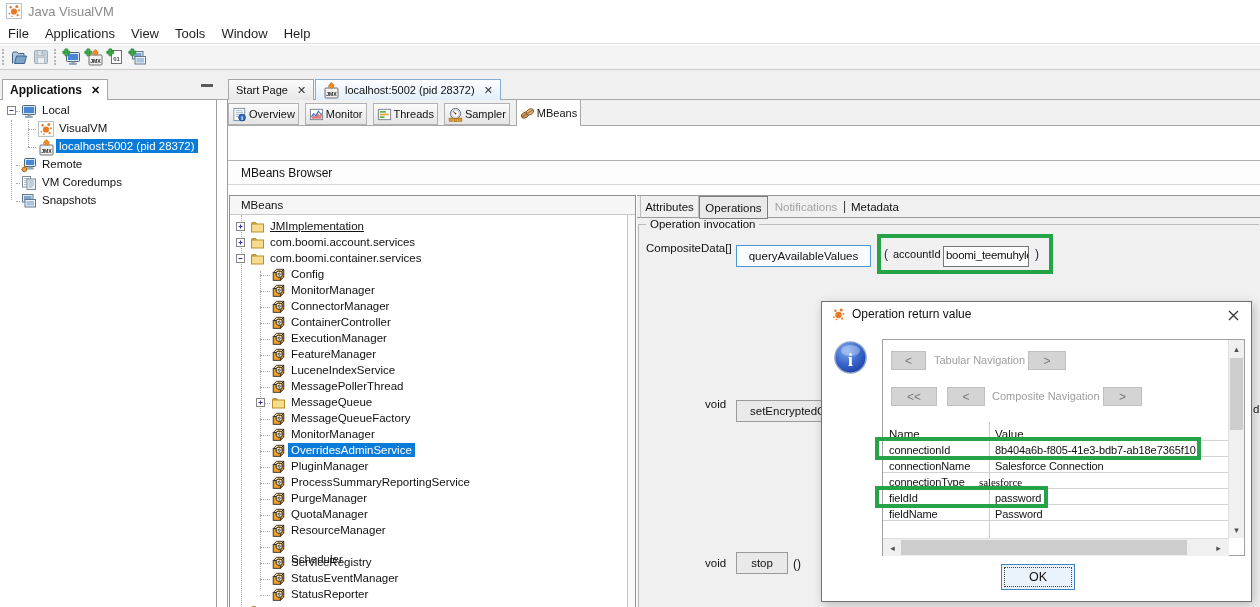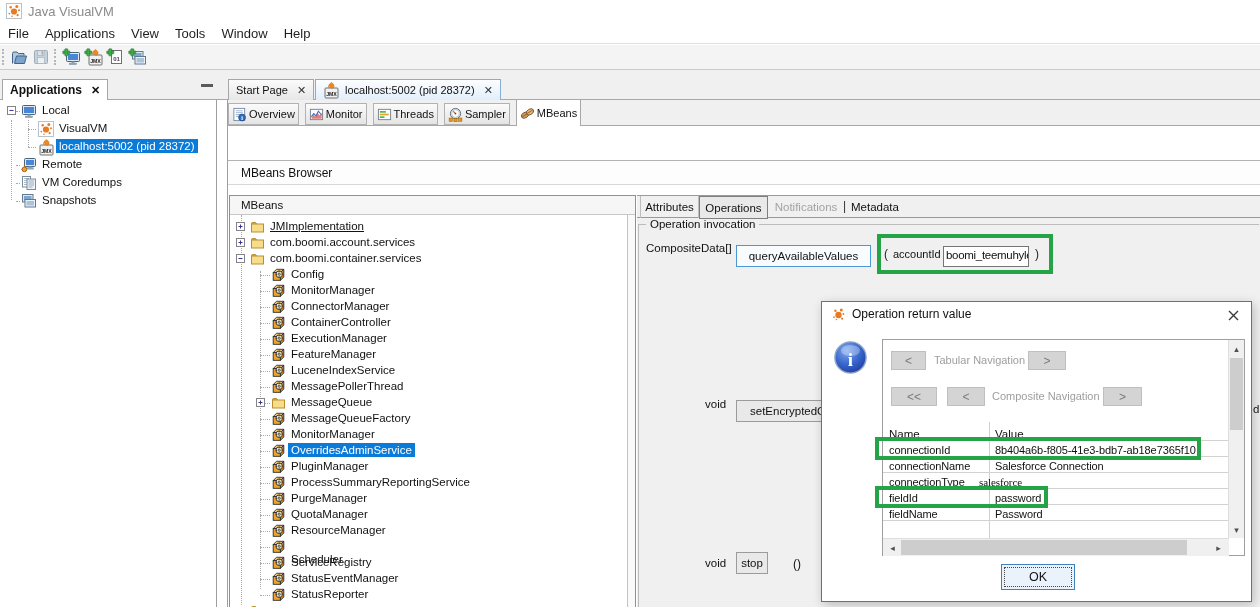--- a/index.html
+++ b/index.html
@@ -779,21 +779,21 @@
     <span class="param-name" style="left:256px;top:52px;">accountId</span>
     <div id="param-input" style="left:306px;top:50px;width:86px;height:21px;"><span>boomi_teemuhyle</span></div>
     <span class="paren" style="left:398px;top:51px;">)</span>
 
     <span class="op-type" style="left:68px;top:202px;">void</span>
     <div class="op-btn" id="btn-setenc" style="left:99px;top:204px;width:88px;height:22px;">
         <span>setEncryptedC</span>
       </div>
 
     <span class="op-type" style="left:68px;top:361px;">void</span>
-    <div class="op-btn" style="left:99px;top:356px;width:32px;height:22px;">
+    <div class="op-btn" style="left:99px;top:356px;width:52px;height:22px;">
         <span>stop</span>
       </div>
     <span class="op-type" style="left:156px;top:361px;font-size:12px;">()</span>
 
     <span id="frag-d" style="left:616px;top:207px;">d</span>
   </div>
 
   <div class="annot" style="left:877px;top:234px;width:176px;height:40px;"></div>
   <div class="annot" style="left:875px;top:437px;width:326px;height:23px;"></div>
   <div class="annot" style="left:875px;top:486px;width:173px;height:22px;"></div>

